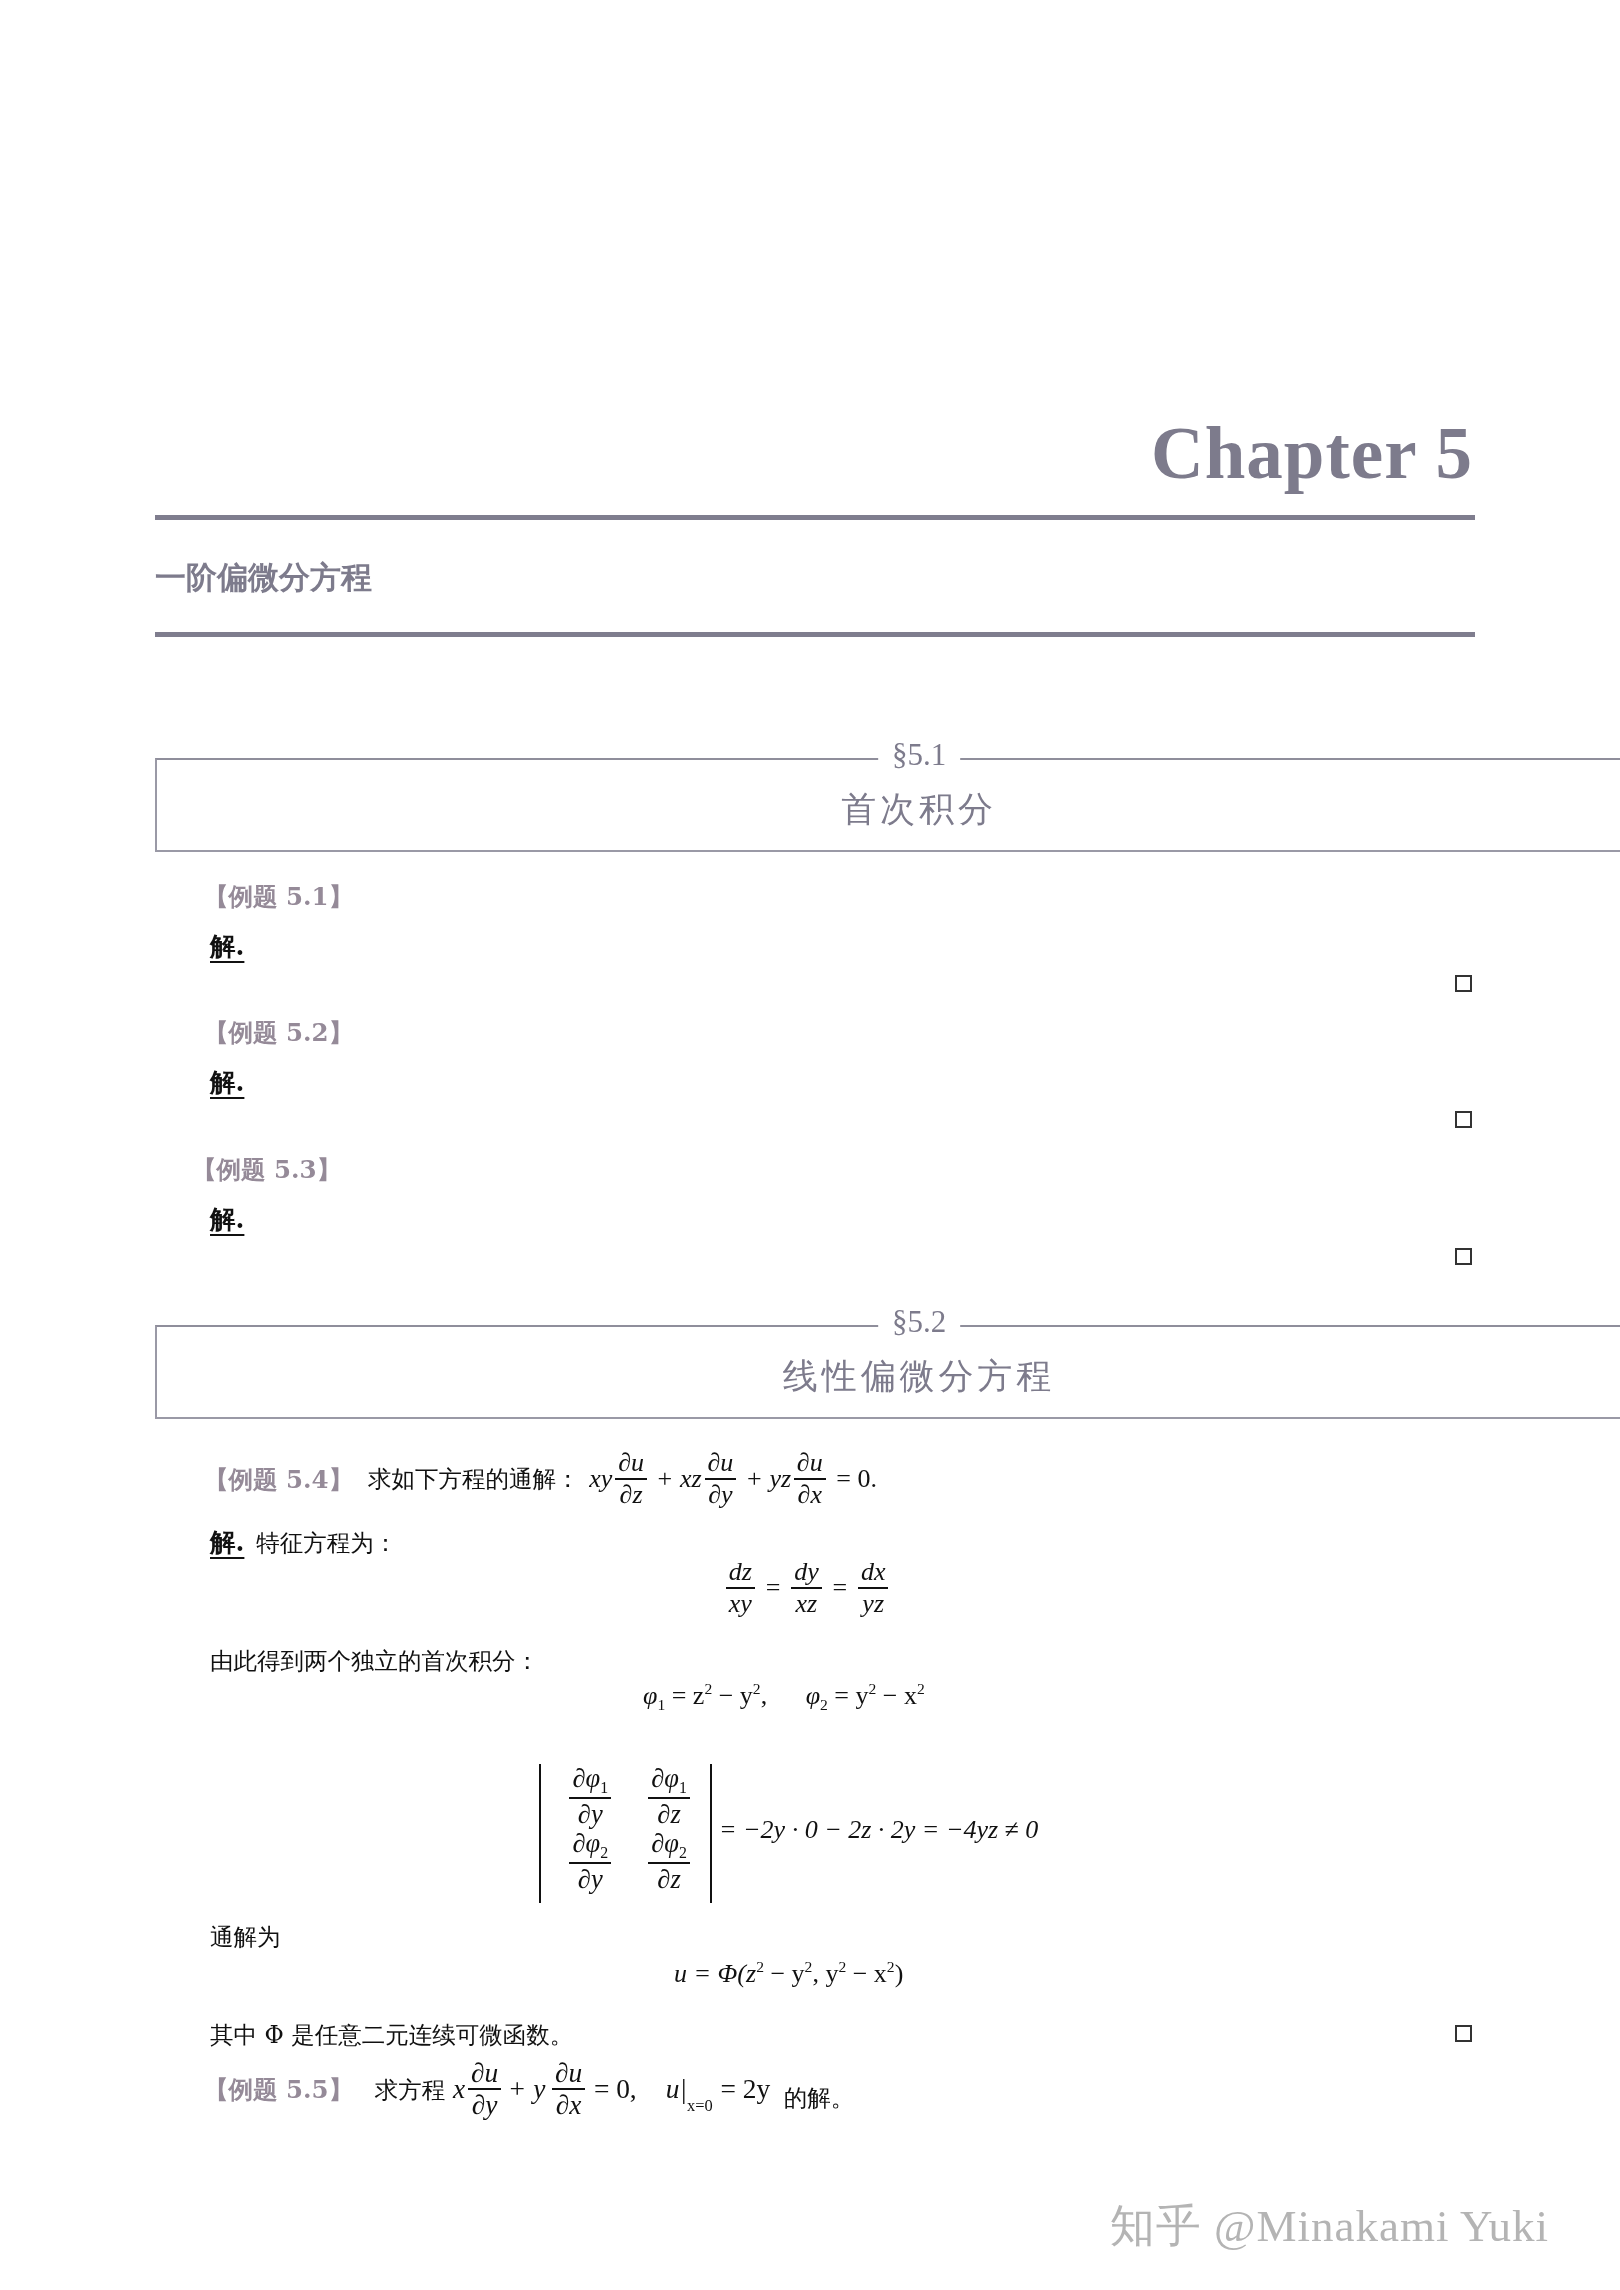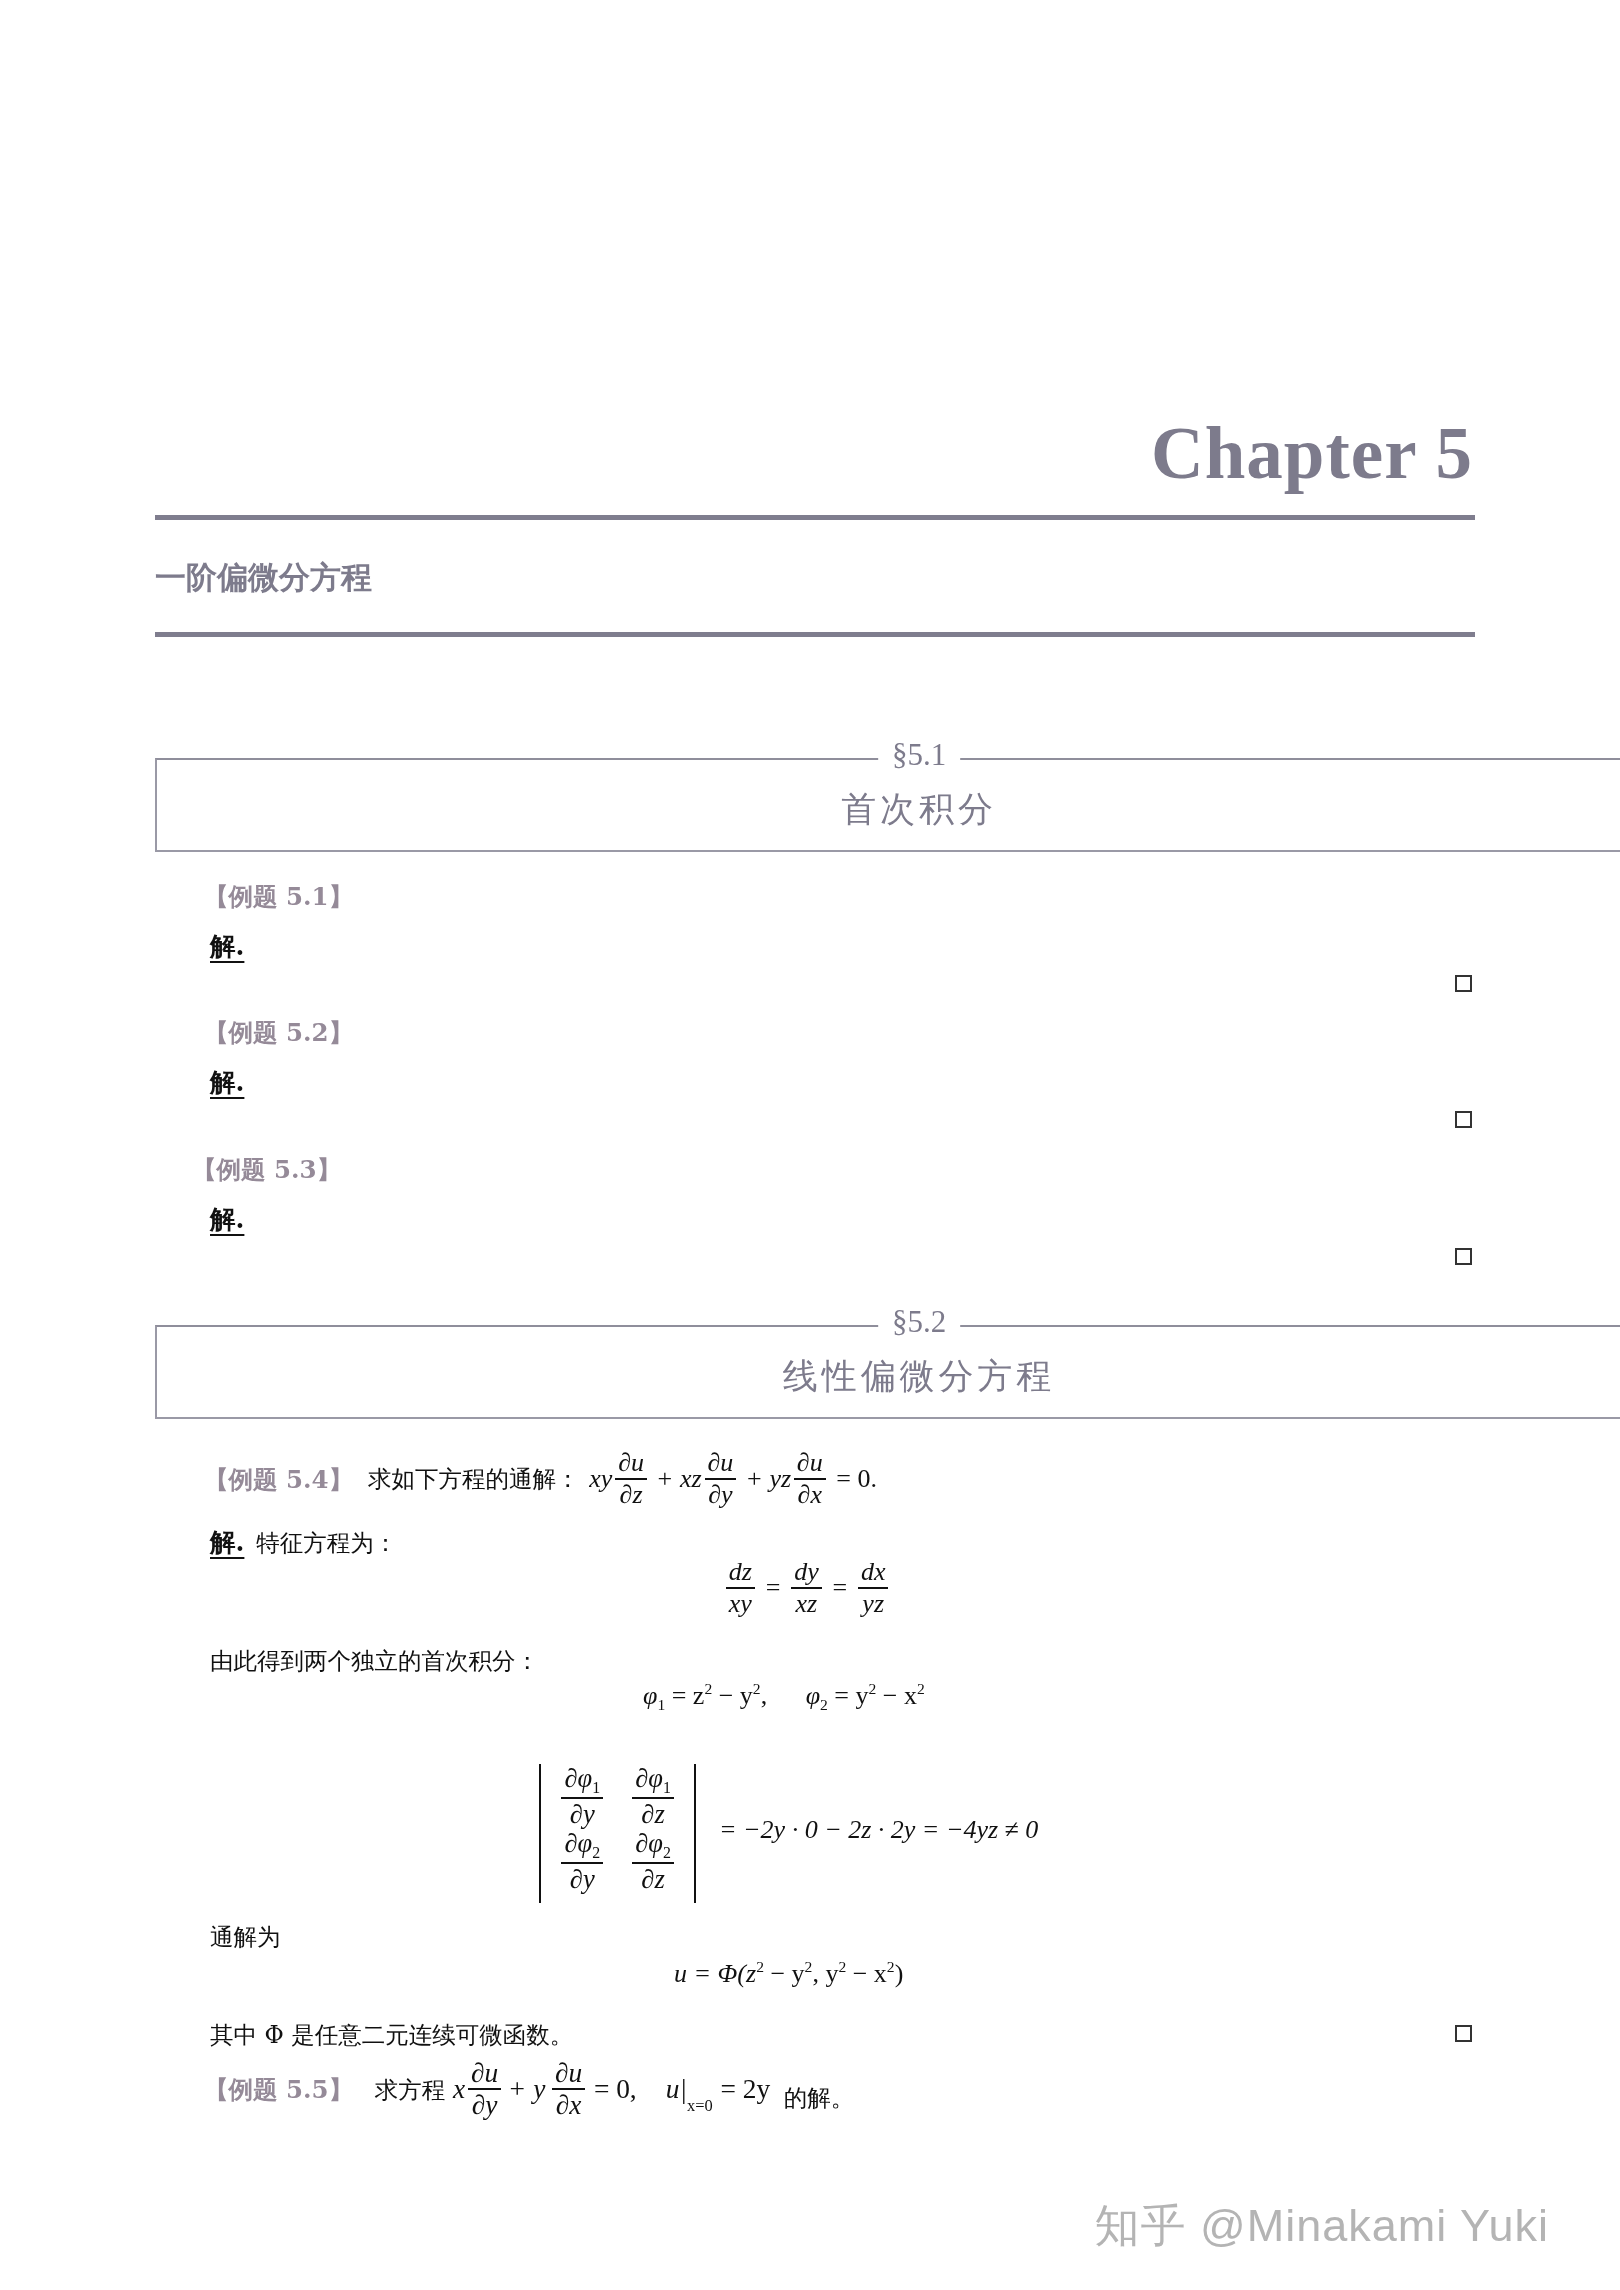--- a/index.html
+++ b/index.html
@@ -16,22 +16,22 @@
   .qed{width:16.7px;height:16.7px;border:2px solid #333;box-sizing:border-box;}
   .txt{font-size:23.5px;color:#111;}
   .math{font-family:"Liberation Serif","DejaVu Serif",serif;font-style:italic;font-size:26px;color:#111;}
   .frac{display:inline-flex;flex-direction:column;align-items:center;vertical-align:middle;margin:0 2.9px;}
   .frac .n{border-bottom:2px solid #111;padding:0 2.9px;line-height:1.1;}
   .frac .d{padding:0 2.9px;line-height:1.15;}
   .up{font-style:normal;}
   sup{font-size:0.6em;font-style:normal;}
   sub{font-size:0.6em;font-style:normal;}
   .det{left:539px;top:1764px;height:139px;border-left:2px solid #111;border-right:2px solid #111;padding:0 17.6px;display:flex;gap:23.5px;}
-  .det .col{display:flex;flex-direction:column;gap:0px;}
-  .watermark{right:71px;top:2196px;font-family:Liberation Sans, sans-serif;font-size:45px;color:#b4b4b4;letter-spacing:1px;}
+  .det .col{display:flex;flex-direction:column;gap:0px;margin-left:8px;}
+  .watermark{right:71px;top:2196px;font-family:Liberation Serif, serif;font-size:45px;color:#b4b4b4;letter-spacing:1px;}
 </style>
 </head>
 <body>
 
 <div class="abs chapter-title">Chapter 5</div>
 <div class="abs rule" style="top:515px;"></div>
 <div class="abs chapter-sub">一阶偏微分方程</div>
 <div class="abs rule" style="top:632px;"></div>
 
 <div class="abs sec-box" style="top:758px;height:94px;">

